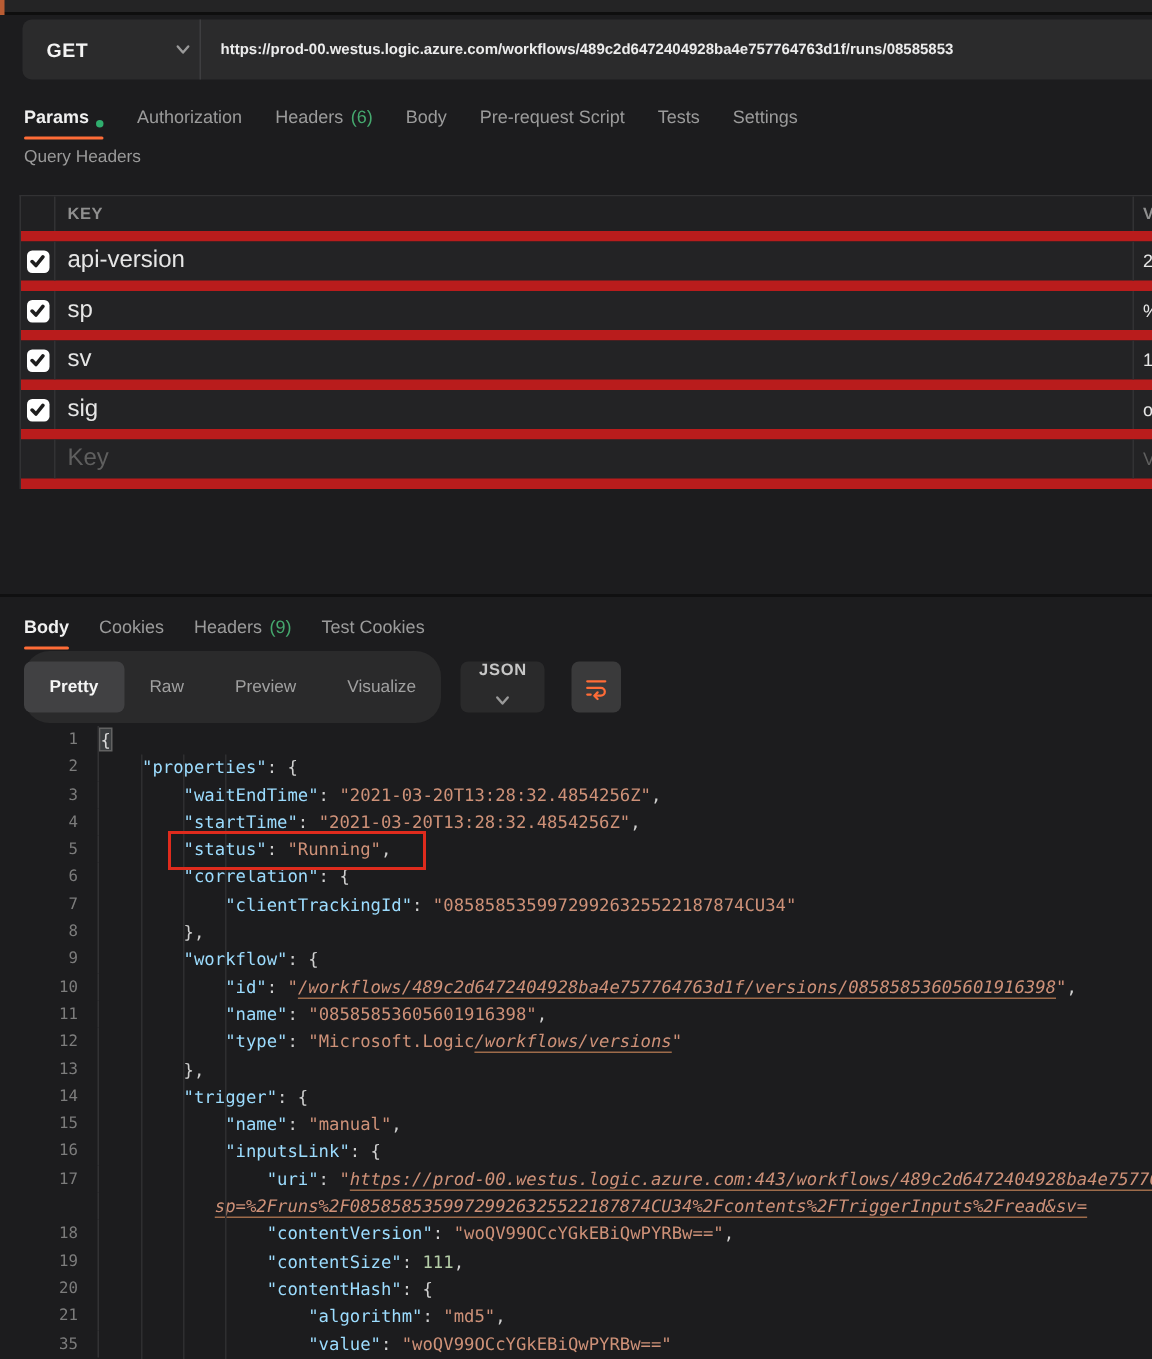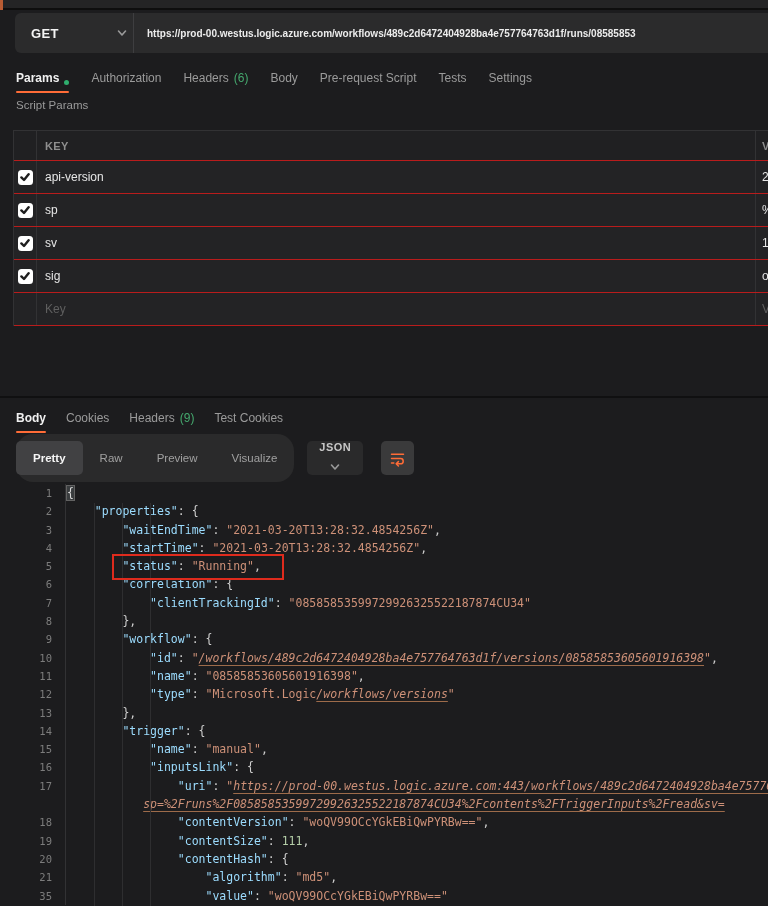--- a/index.html
+++ b/index.html
@@ -27,24 +27,24 @@
   .rtab { position:relative; font-size:12px; color:#9b9b9b; cursor:pointer; white-space:nowrap; display:flex; align-items:flex-end; gap:5px; }
   .rtab.active { color:#f0f0f0; font-weight:bold; }
   .rtab.active::after { content:""; position:absolute; left:0; right:0; bottom:-8px; height:2px; background:#ff6c37; border-radius:1px; }
   .count { color:#45a86e; }
   .dot { width:5px; height:5px; border-radius:50%; background:#2fae6e; display:inline-block; }
 
   .qp-label { position:absolute; left:16px; top:99px; font-size:11.5px; color:#9a9a9a; }
 
   
   .qp-table { position:absolute; left:13px; top:130px; width:755px; border-top:1px solid #323234; border-left:1px solid #323234; }
-  .qp-row { display:flex; height:33px; background:#232325; border-bottom:1px solid #b91c1c; }
+  .qp-row { display:flex; height:33px; background:#232325; border-bottom:7px solid #b91c1c; }
   .qp-row.header { height:30px; background:#202022; }
   .cell-cb { width:23px; align-self:stretch; border-right:1px solid #323234; display:flex; align-items:center; justify-content:center; }
-  .cell-key { flex:1; align-self:stretch; display:flex; align-items:center; padding-left:8px; font-size:12px; color:#e6e6e6; overflow:hidden; white-space:nowrap; }
+  .cell-key { flex:1; align-self:stretch; display:flex; align-items:center; padding-left:8px; font-size:16px; color:#e6e6e6; overflow:hidden; white-space:nowrap; }
   .cell-val { width:13px; align-self:stretch; border-left:1px solid #323234; display:flex; align-items:center; padding-left:6px; font-size:12px; color:#e6e6e6; overflow:hidden; white-space:nowrap; }
   .hdr-txt { font-size:11px; font-weight:bold; letter-spacing:.4px; color:#8f8f8f; }
   .ph { color:#5f5f5f; }
   .checkbox { width:15px; height:15px; background:#ffffff; border-radius:3.5px; display:flex; align-items:center; justify-content:center; cursor:pointer; }
   .checkbox svg { width:10px; height:10px; }
   .checkbox polyline { fill:none; stroke:#1e1e1e; stroke-width:2.4; stroke-linecap:round; stroke-linejoin:round; }
 
   
   .splitter { position:absolute; left:0; top:396px; width:768px; height:2px; background:#101011; }
 
@@ -115,21 +115,21 @@
       <span>Pre-request Script</span>
     </div>
   <div class="rtab">
       <span>Tests</span>
     </div>
   <div class="rtab">
       <span>Settings</span>
     </div>
 </div>
 
-<div class="qp-label">Script Params</div>
+<div class="qp-label">Query Headers</div>
 
 <div class="qp-table">
   <div class="qp-row header">
     <div class="cell-cb"></div>
     <div class="cell-key hdr-txt">KEY</div>
     <div class="cell-val hdr-txt">VALUE</div>
   </div>
 
   <div class="qp-row">
     <div class="cell-cb">

